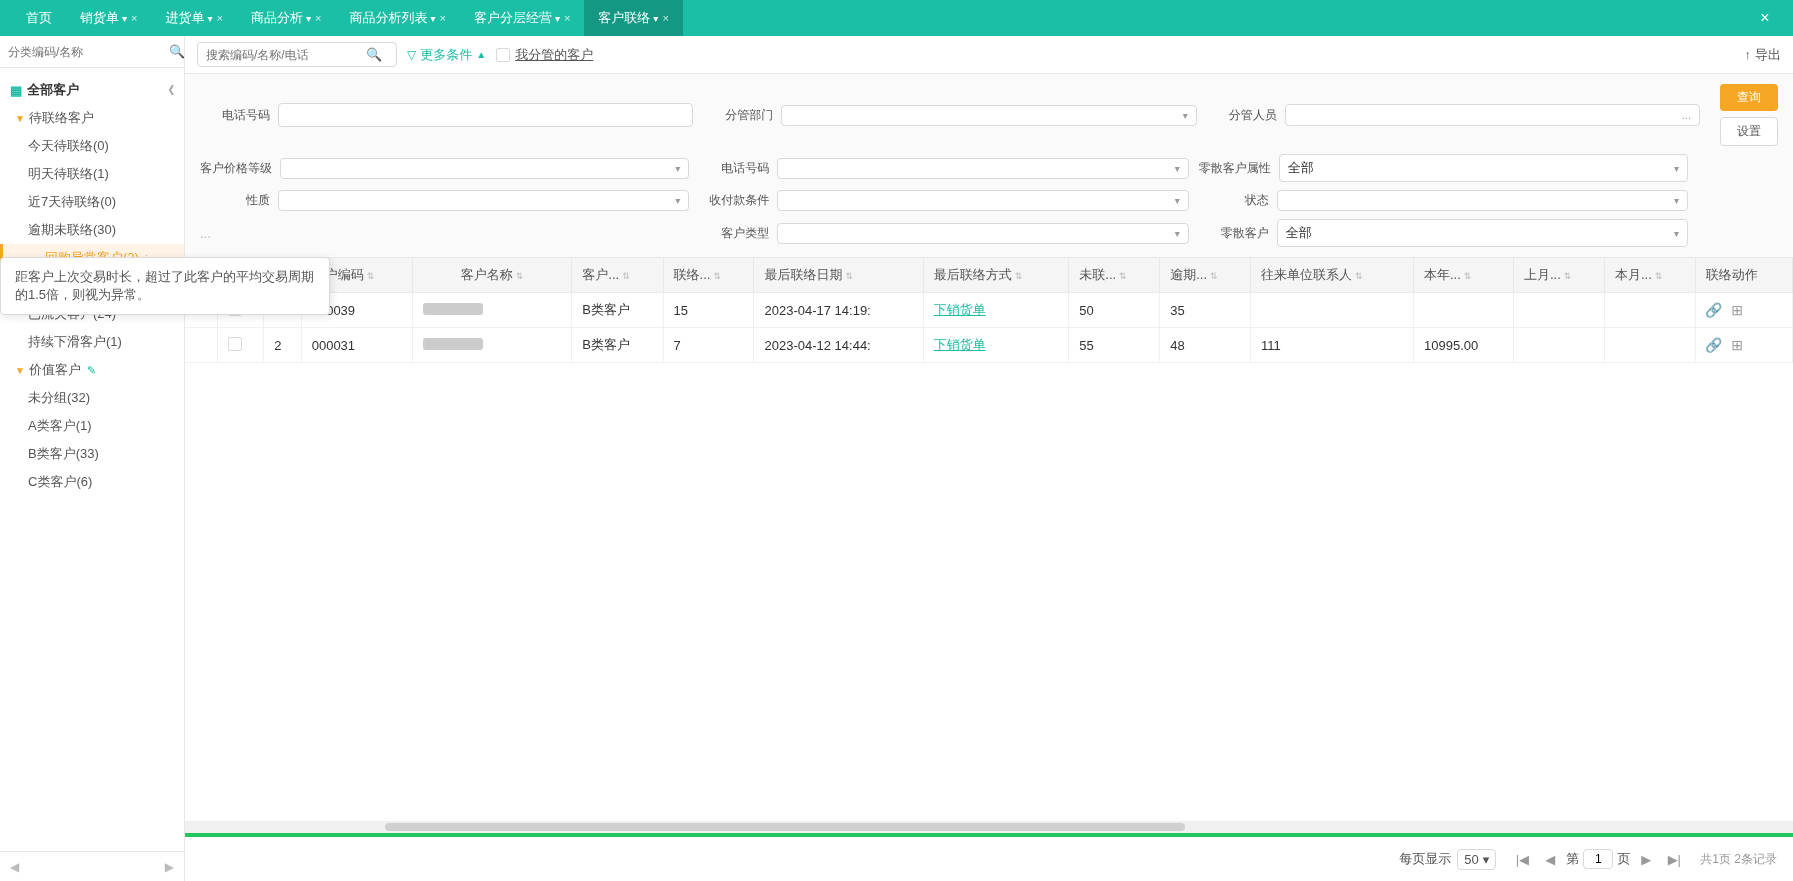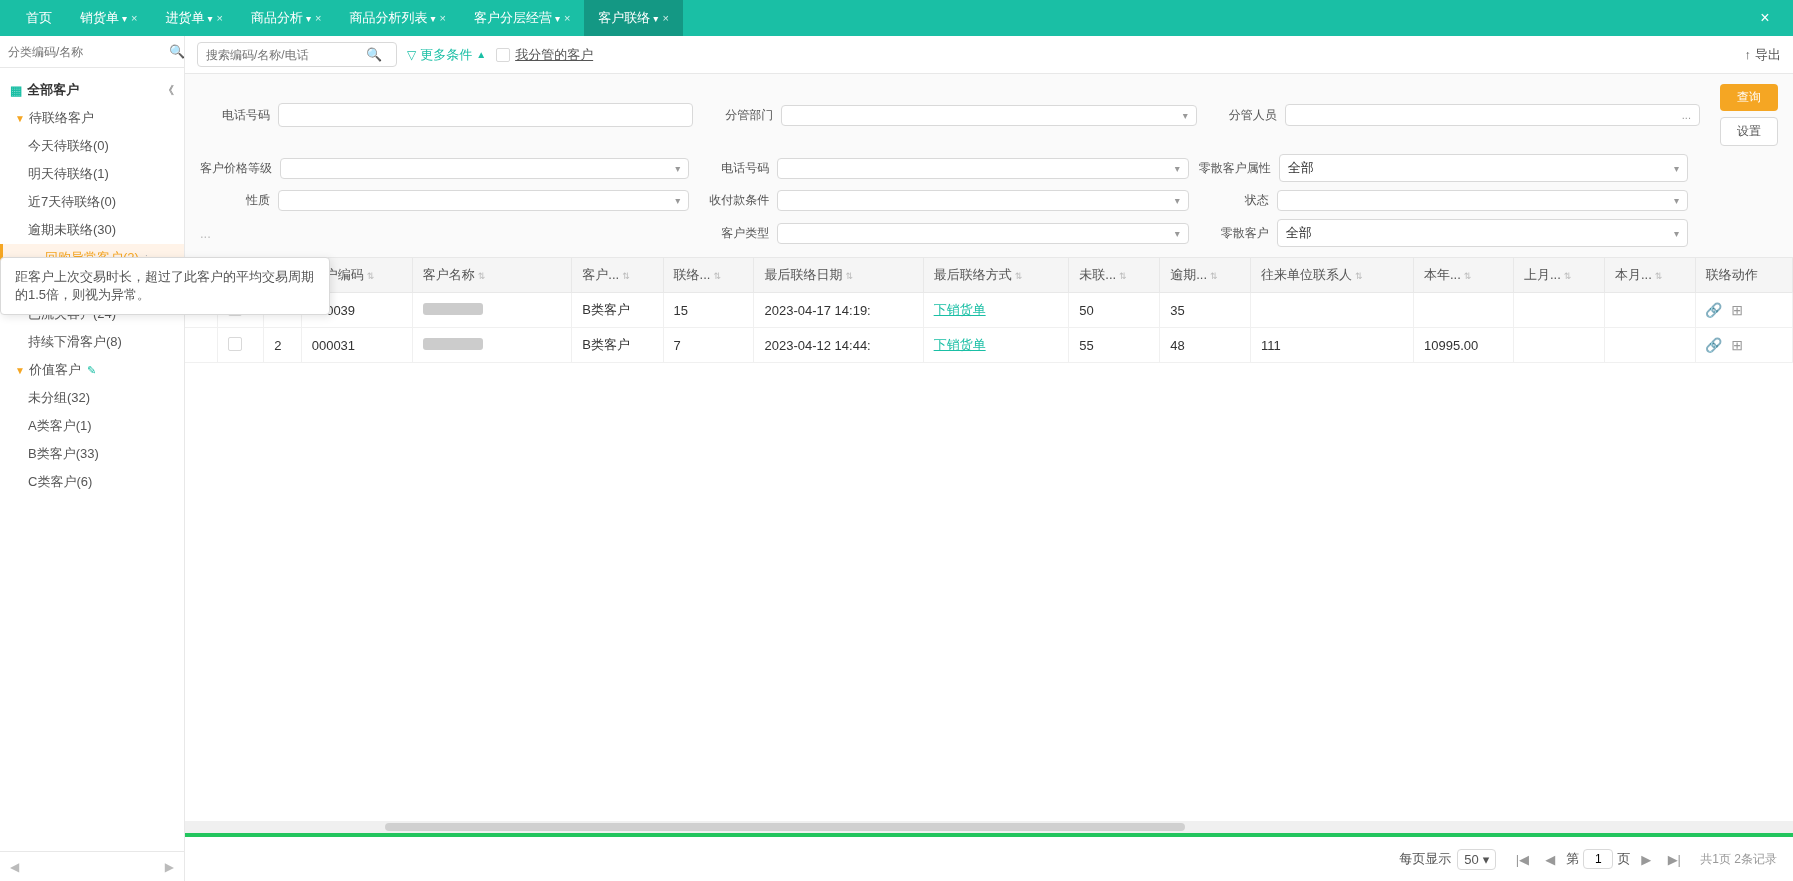--- a/index.html
+++ b/index.html
@@ -504,21 +504,21 @@
         <span style="color:#bbb;font-size:11px;margin-left:2px;">ℹ</span>
       </div>
       <div class="tree-item">
         <span>流失预警客户(3)</span>
         <span style="color:#bbb;font-size:11px;margin-left:2px;">ℹ</span>
       </div>
       <div class="tree-item">
         <span>已流失客户(24)</span>
       </div>
       <div class="tree-item">
-        <span>持续下滑客户(8)</span>
+        <span>持续下滑客户(1)</span>
       </div>
 
       <div class="tree-group-header">
         <span class="arrow">▼</span>
         <span>价值客户</span>
         <span style="margin-left:6px;color:#1abfa5;font-size:11px;">✎</span>
       </div>
       <div class="tree-item">
         <span>未分组(32)</span>
       </div>
@@ -662,21 +662,21 @@
     <div class="table-container">
       <table>
         <thead>
           <tr>
             <th class="gear-icon-th">⚙</th>
             <th>
               <div class="checkbox-custom"></div>
             </th>
             <th></th>
             <th>客户编码<span class="sort-icon">⇅</span></th>
-            <th style="min-width:120px;">客户名称<span class="sort-icon">⇅</span></th>
+            <th style="min-width:120px;text-align:center;">客户名称<span class="sort-icon">⇅</span></th>
             <th>客户...<span class="sort-icon">⇅</span></th>
             <th>联络...<span class="sort-icon">⇅</span></th>
             <th>最后联络日期<span class="sort-icon">⇅</span></th>
             <th>最后联络方式<span class="sort-icon">⇅</span></th>
             <th>未联...<span class="sort-icon">⇅</span></th>
             <th>逾期...<span class="sort-icon">⇅</span></th>
             <th>往来单位联系人<span class="sort-icon">⇅</span></th>
             <th>本年...<span class="sort-icon">⇅</span></th>
             <th>上月...<span class="sort-icon">⇅</span></th>
             <th>本月...<span class="sort-icon">⇅</span></th>

